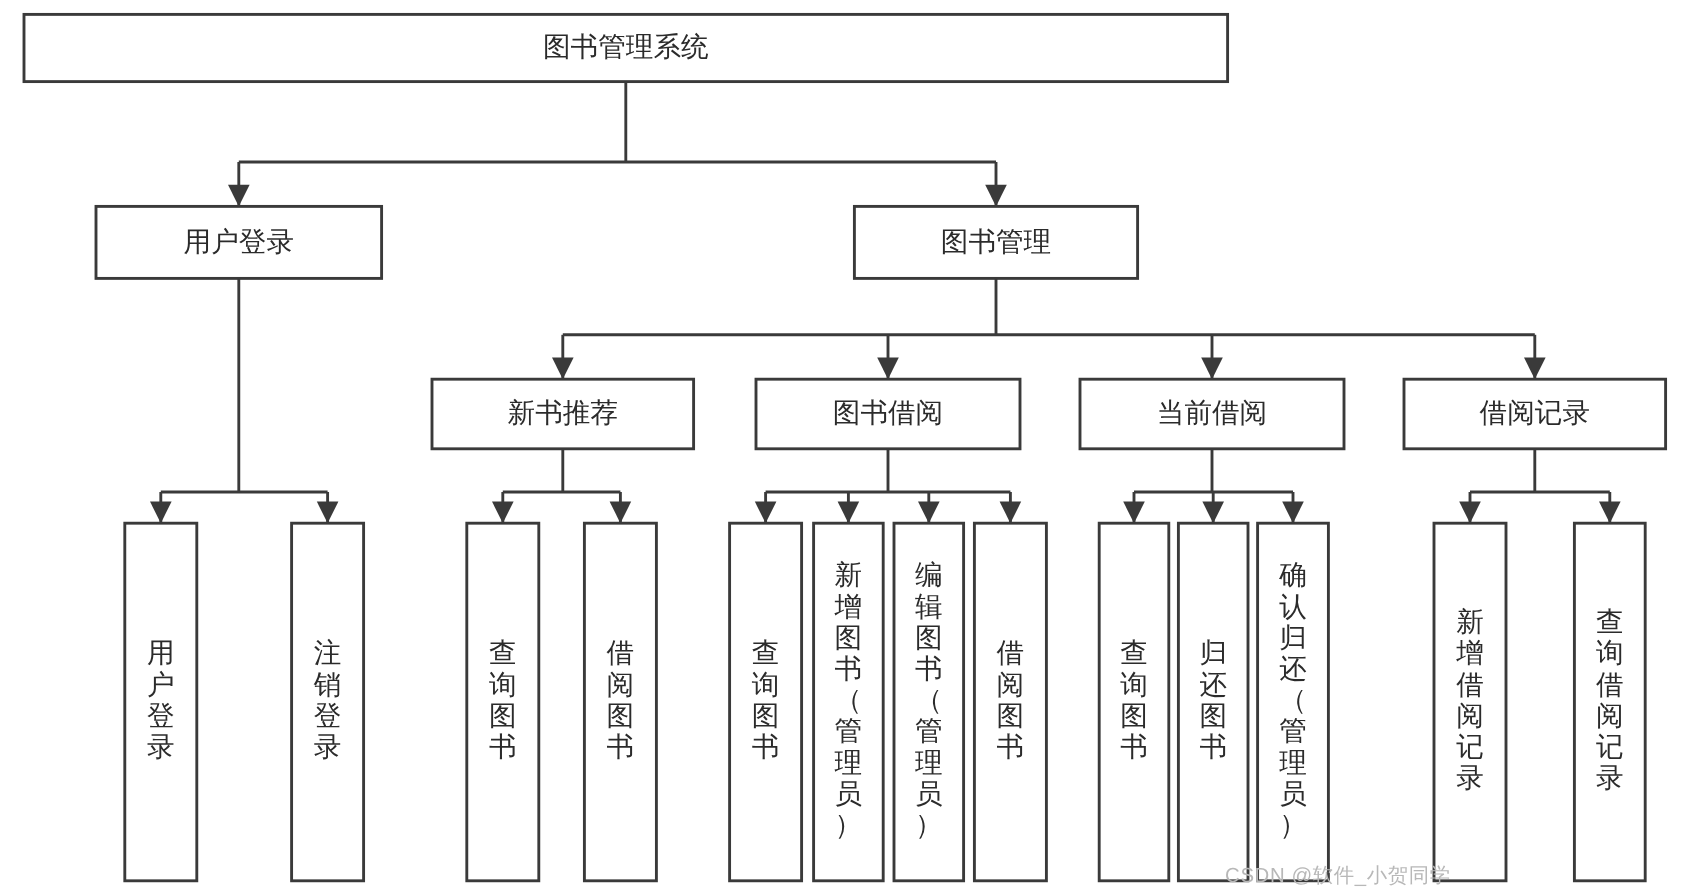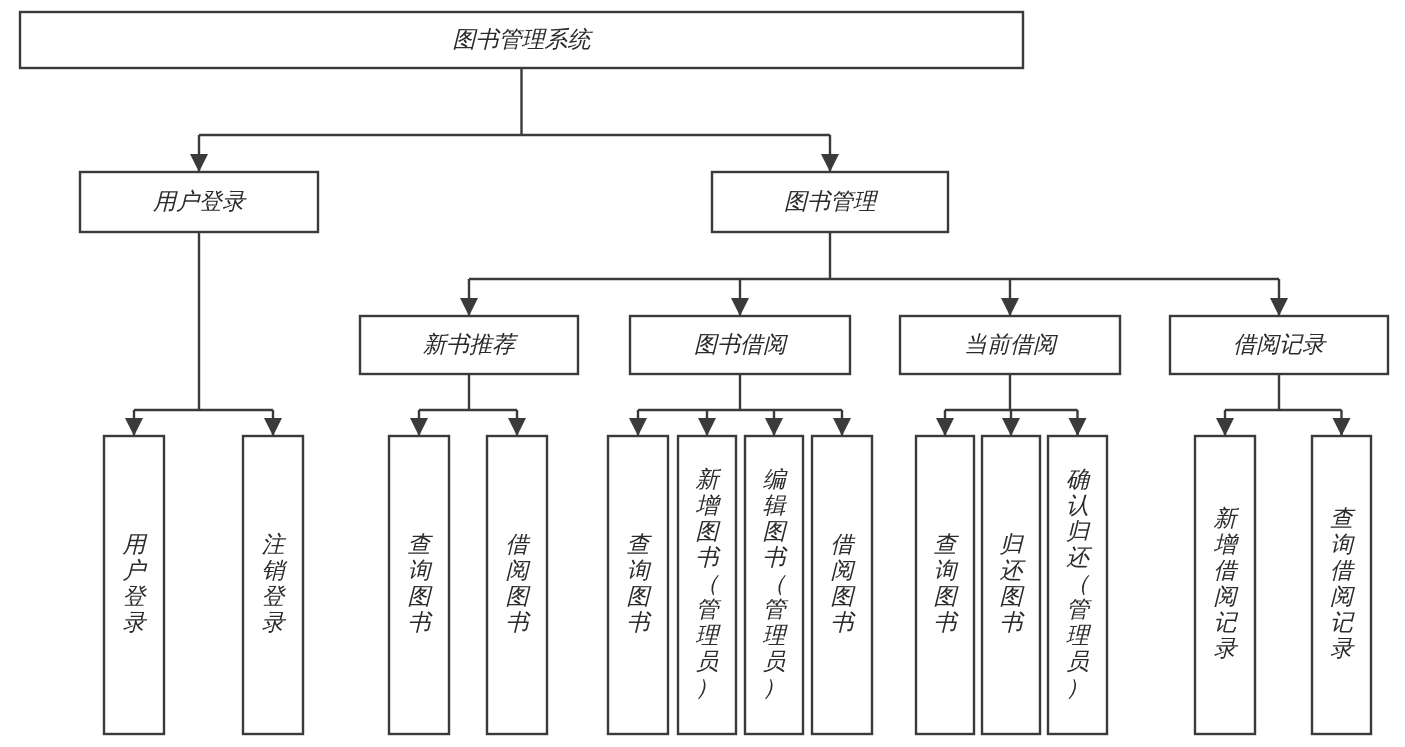--- a/index.html
+++ b/index.html
@@ -12,21 +12,20 @@
     height: 747px;
     font-family: "Liberation Sans", "DejaVu Sans", sans-serif;
     overflow: hidden;
     position: relative;
   }
   #diagram-root {
     position: absolute;
     left: 0; top: 0;
     width: 1217px;
     height: 747px;
-    font-style: italic;
   }
   svg.diagram {
     display: block;
     width: 1405px;
     height: 747px;
   }
   .node-box {
     fill: #ffffff;
     stroke: #3a3a3a;
     stroke-width: 2.4;
@@ -195,13 +194,14 @@
         <g>
           <rect x="1195" y="436" width="60" height="298" class="node-box"></rect>
           <text x="1225" y="0" class="node-label-h" font-size="23"><tspan x="1225" y="520">新</tspan><tspan x="1225" y="546">增</tspan><tspan x="1225" y="572">借</tspan><tspan x="1225" y="598">阅</tspan><tspan x="1225" y="624">记</tspan><tspan x="1225" y="650">录</tspan></text>
         </g>
         <g>
           <rect x="1312" y="436" width="59" height="298" class="node-box"></rect>
           <text x="1341.5" y="0" class="node-label-h" font-size="23"><tspan x="1341.5" y="520">查</tspan><tspan x="1341.5" y="546">询</tspan><tspan x="1341.5" y="572">借</tspan><tspan x="1341.5" y="598">阅</tspan><tspan x="1341.5" y="624">记</tspan><tspan x="1341.5" y="650">录</tspan></text>
         </g>
       </g>
   </svg>
+  <div class="watermark">CSDN @软件_小贺同学</div>
 </div>
 
 </body></html>

